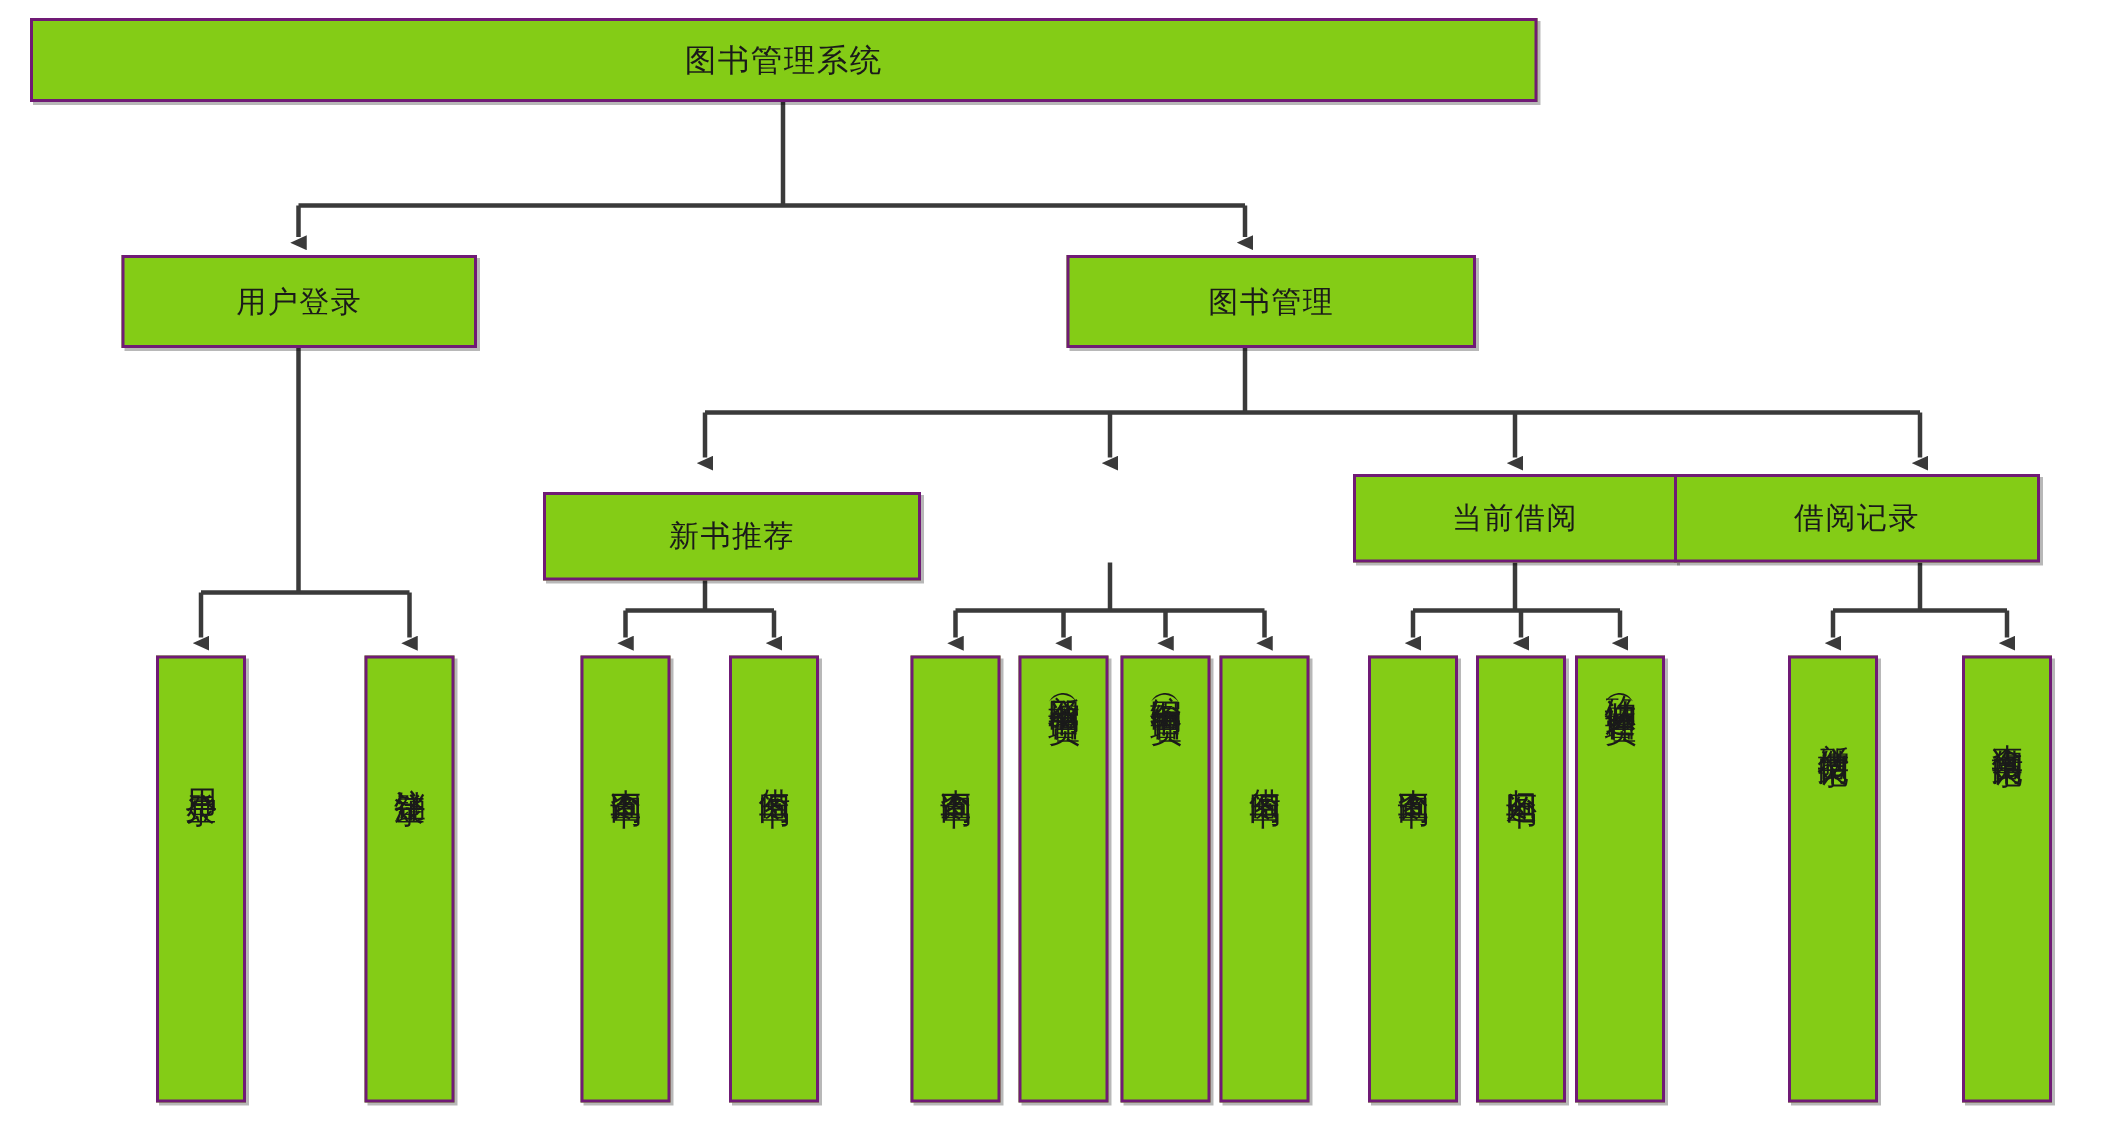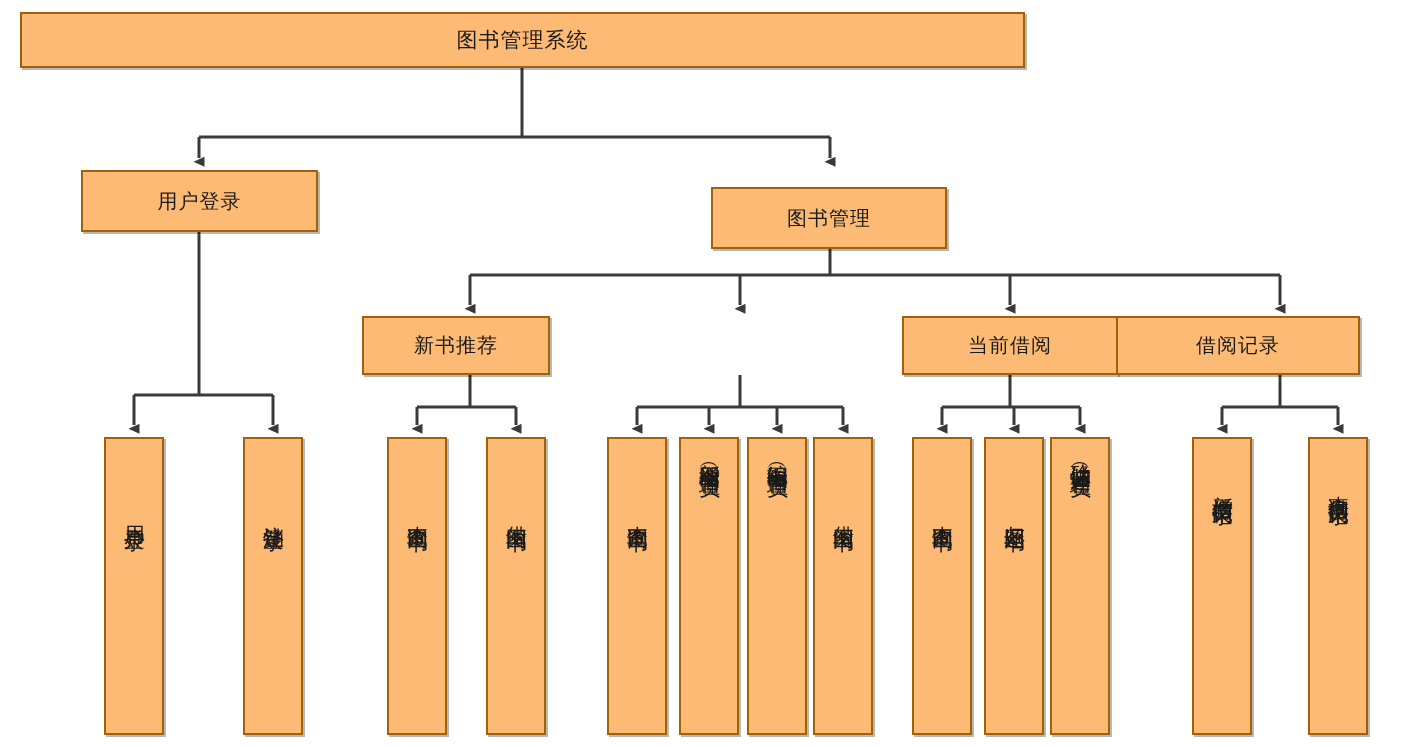--- a/index.html
+++ b/index.html
@@ -22,22 +22,22 @@
   svg#connectors {
     position: absolute;
     left: 0;
     top: 0;
     width: 1405px;
     height: 747px;
   }
   .node {
     position: absolute;
     box-sizing: border-box;
-    background: #fdba74;
-    border: 2px solid #a16207;
+    background: #84cc16;
+    border: 2px solid #701a75;
     display: flex;
     align-items: center;
     justify-content: center;
     color: #1a1a1a;
   }
   .node.shadow {
     box-shadow: 2px 2px 0 rgba(0,0,0,0.28);
   }
   .node-label {
     font-size: 20px;
@@ -125,25 +125,25 @@
     </g>
   </svg>
 
   <div class="node root shadow" style="left:20px; top:12px; width:1005px; height:56px;">
     <span class="node-label">图书管理系统</span>
   </div>
 
   <div class="node level2 shadow" style="left:81px; top:170px; width:237px; height:62px;">
     <span class="node-label">用户登录</span>
   </div>
-  <div class="node level2 shadow" style="left:711px; top:187px; width:236px; height:62px;">
+  <div class="node level2 shadow" style="left:711px; top:170px; width:273px; height:62px;">
     <span class="node-label">图书管理</span>
   </div>
 
-  <div class="node level3 shadow" style="left:362px; top:316px; width:188px; height:59px;">
+  <div class="node level3 shadow" style="left:362px; top:328px; width:252px; height:59px;">
     <span class="node-label">新书推荐</span>
   </div>
   <div class="node level3 shadow" style="left:902px; top:316px; width:216px; height:59px;">
     <span class="node-label">当前借阅</span>
   </div>
   <div class="node level3 shadow" style="left:1116px; top:316px; width:244px; height:59px;">
     <span class="node-label">借阅记录</span>
   </div>
 
   <div class="node leaf shadow" style="left:104px; top:437px; width:60px; height:298px; padding-top:70px;">

